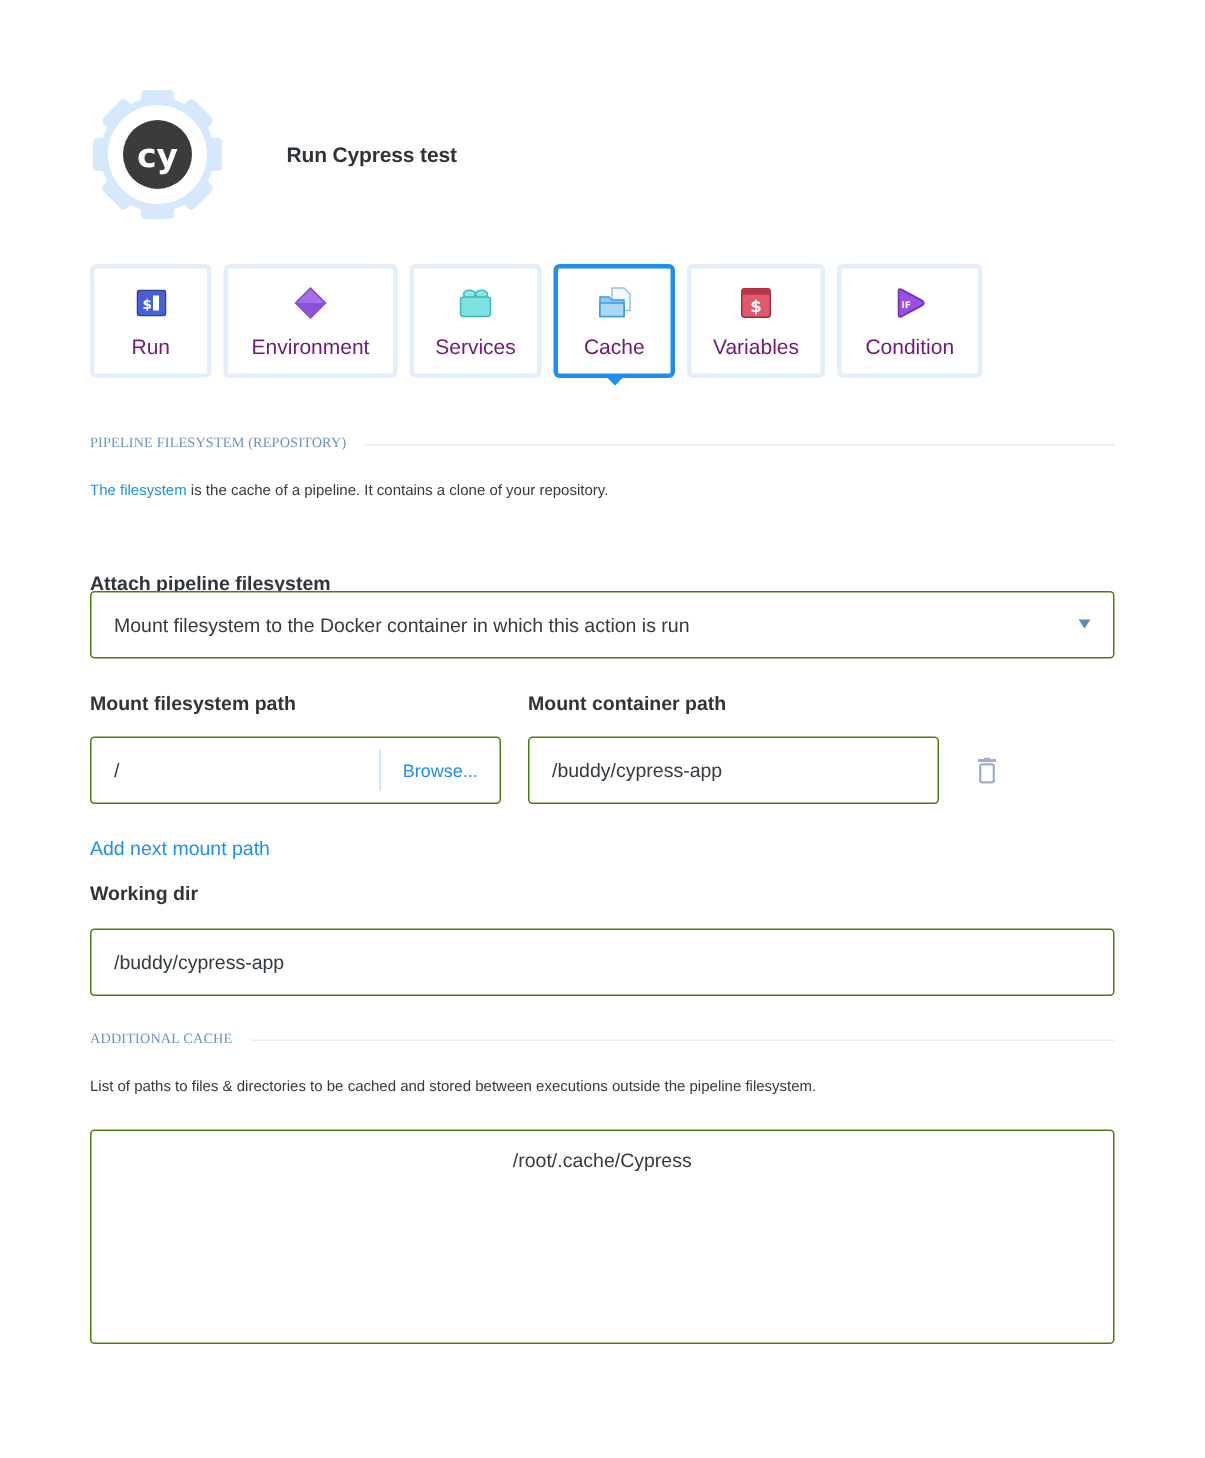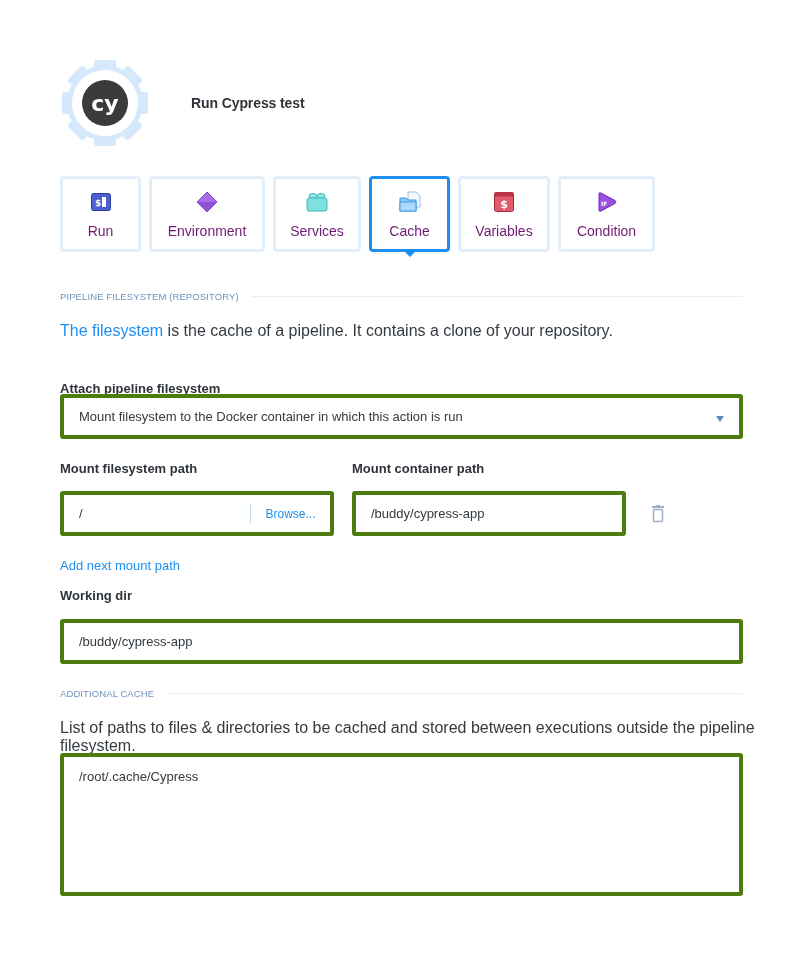--- a/index.html
+++ b/index.html
@@ -14,30 +14,30 @@
     .tabs { position: absolute; left: 60px; top: 176px; display: flex; }
     .tab { height: 76px; background: #fff; border: 3px solid #e4eefb; border-radius: 4px; margin-right: 8px; position: relative;
            display: flex; flex-direction: column; align-items: center; justify-content: flex-start; cursor: pointer; }
     .tab .ic { margin-top: 12px; height: 22px; display: flex; align-items: center; justify-content: center; }
     .tab .lbl { margin-top: 10px; font-size: 14px; color: #701a75; }
     .tab.active { border: 3px solid #1e8ff0; }
     .tab.active::after { content: ""; position: absolute; left: 50%; bottom: -8px; margin-left: -5px;
                          border-left: 5px solid transparent; border-right: 5px solid transparent; border-top: 5px solid #1e8ff0; }
 
     .section-head { position: absolute; left: 60px; width: 683px; display: flex; align-items: center; }
-    .section-head .txt { font-size: 9.5px; color: #6d93bd; letter-spacing: 0.1px; white-space: nowrap; }
+    .section-head .txt { font-size: 9.5px; color: #6d93bd; letter-spacing: 0.1px; white-space: nowrap; font-family: Liberation Serif, serif; }
     .section-head .line { flex: 1; height: 1px; background: #e6eef7; margin-left: 12px; }
 
-    .para { position: absolute; left: 60px; font-size: 16px; color: #333a40; }
+    .para { position: absolute; left: 60px; font-size: 10px; color: #333a40; }
     .para a { color: #1e8ff0; text-decoration: none; }
 
     .label { position: absolute; font-size: 13px; font-weight: bold; color: #2f343a; }
 
-    .field { position: absolute; border: 4px solid #4d7c0f; border-radius: 3px; background: #fff; font-size: 13px; color: #333a40;
-             display: flex; align-items: center; padding-left: 15px; }
+    .field { position: absolute; border: 1px solid #4d7c0f; border-radius: 3px; background: #fff; font-size: 13px; color: #333a40;
+             display: flex; align-items: center; padding-left: 15px; text-align: center; }
     .select .arrow { position: absolute; right: 15px; top: 18px; width: 0; height: 0;
                      border-left: 4px solid transparent; border-right: 4px solid transparent; border-top: 6px solid #5f8ab8; }
     .browse { position: absolute; right: 0; top: 8px; bottom: 8px; width: 80px; border-left: 1px solid #c9dcf0;
               display: flex; align-items: center; justify-content: center; color: #1e8ff0; font-size: 12px; }
 
     .link { position: absolute; font-size: 13px; color: #1e8ff0; text-decoration: none; }
     .trash { position: absolute; left: 650px; top: 505px; width: 16px; height: 18px; }
 
     textarea.field { display: block; padding: 12px 15px; resize: none; font-family: "Liberation Sans", "DejaVu Sans", sans-serif; outline: none; }
   </style>

